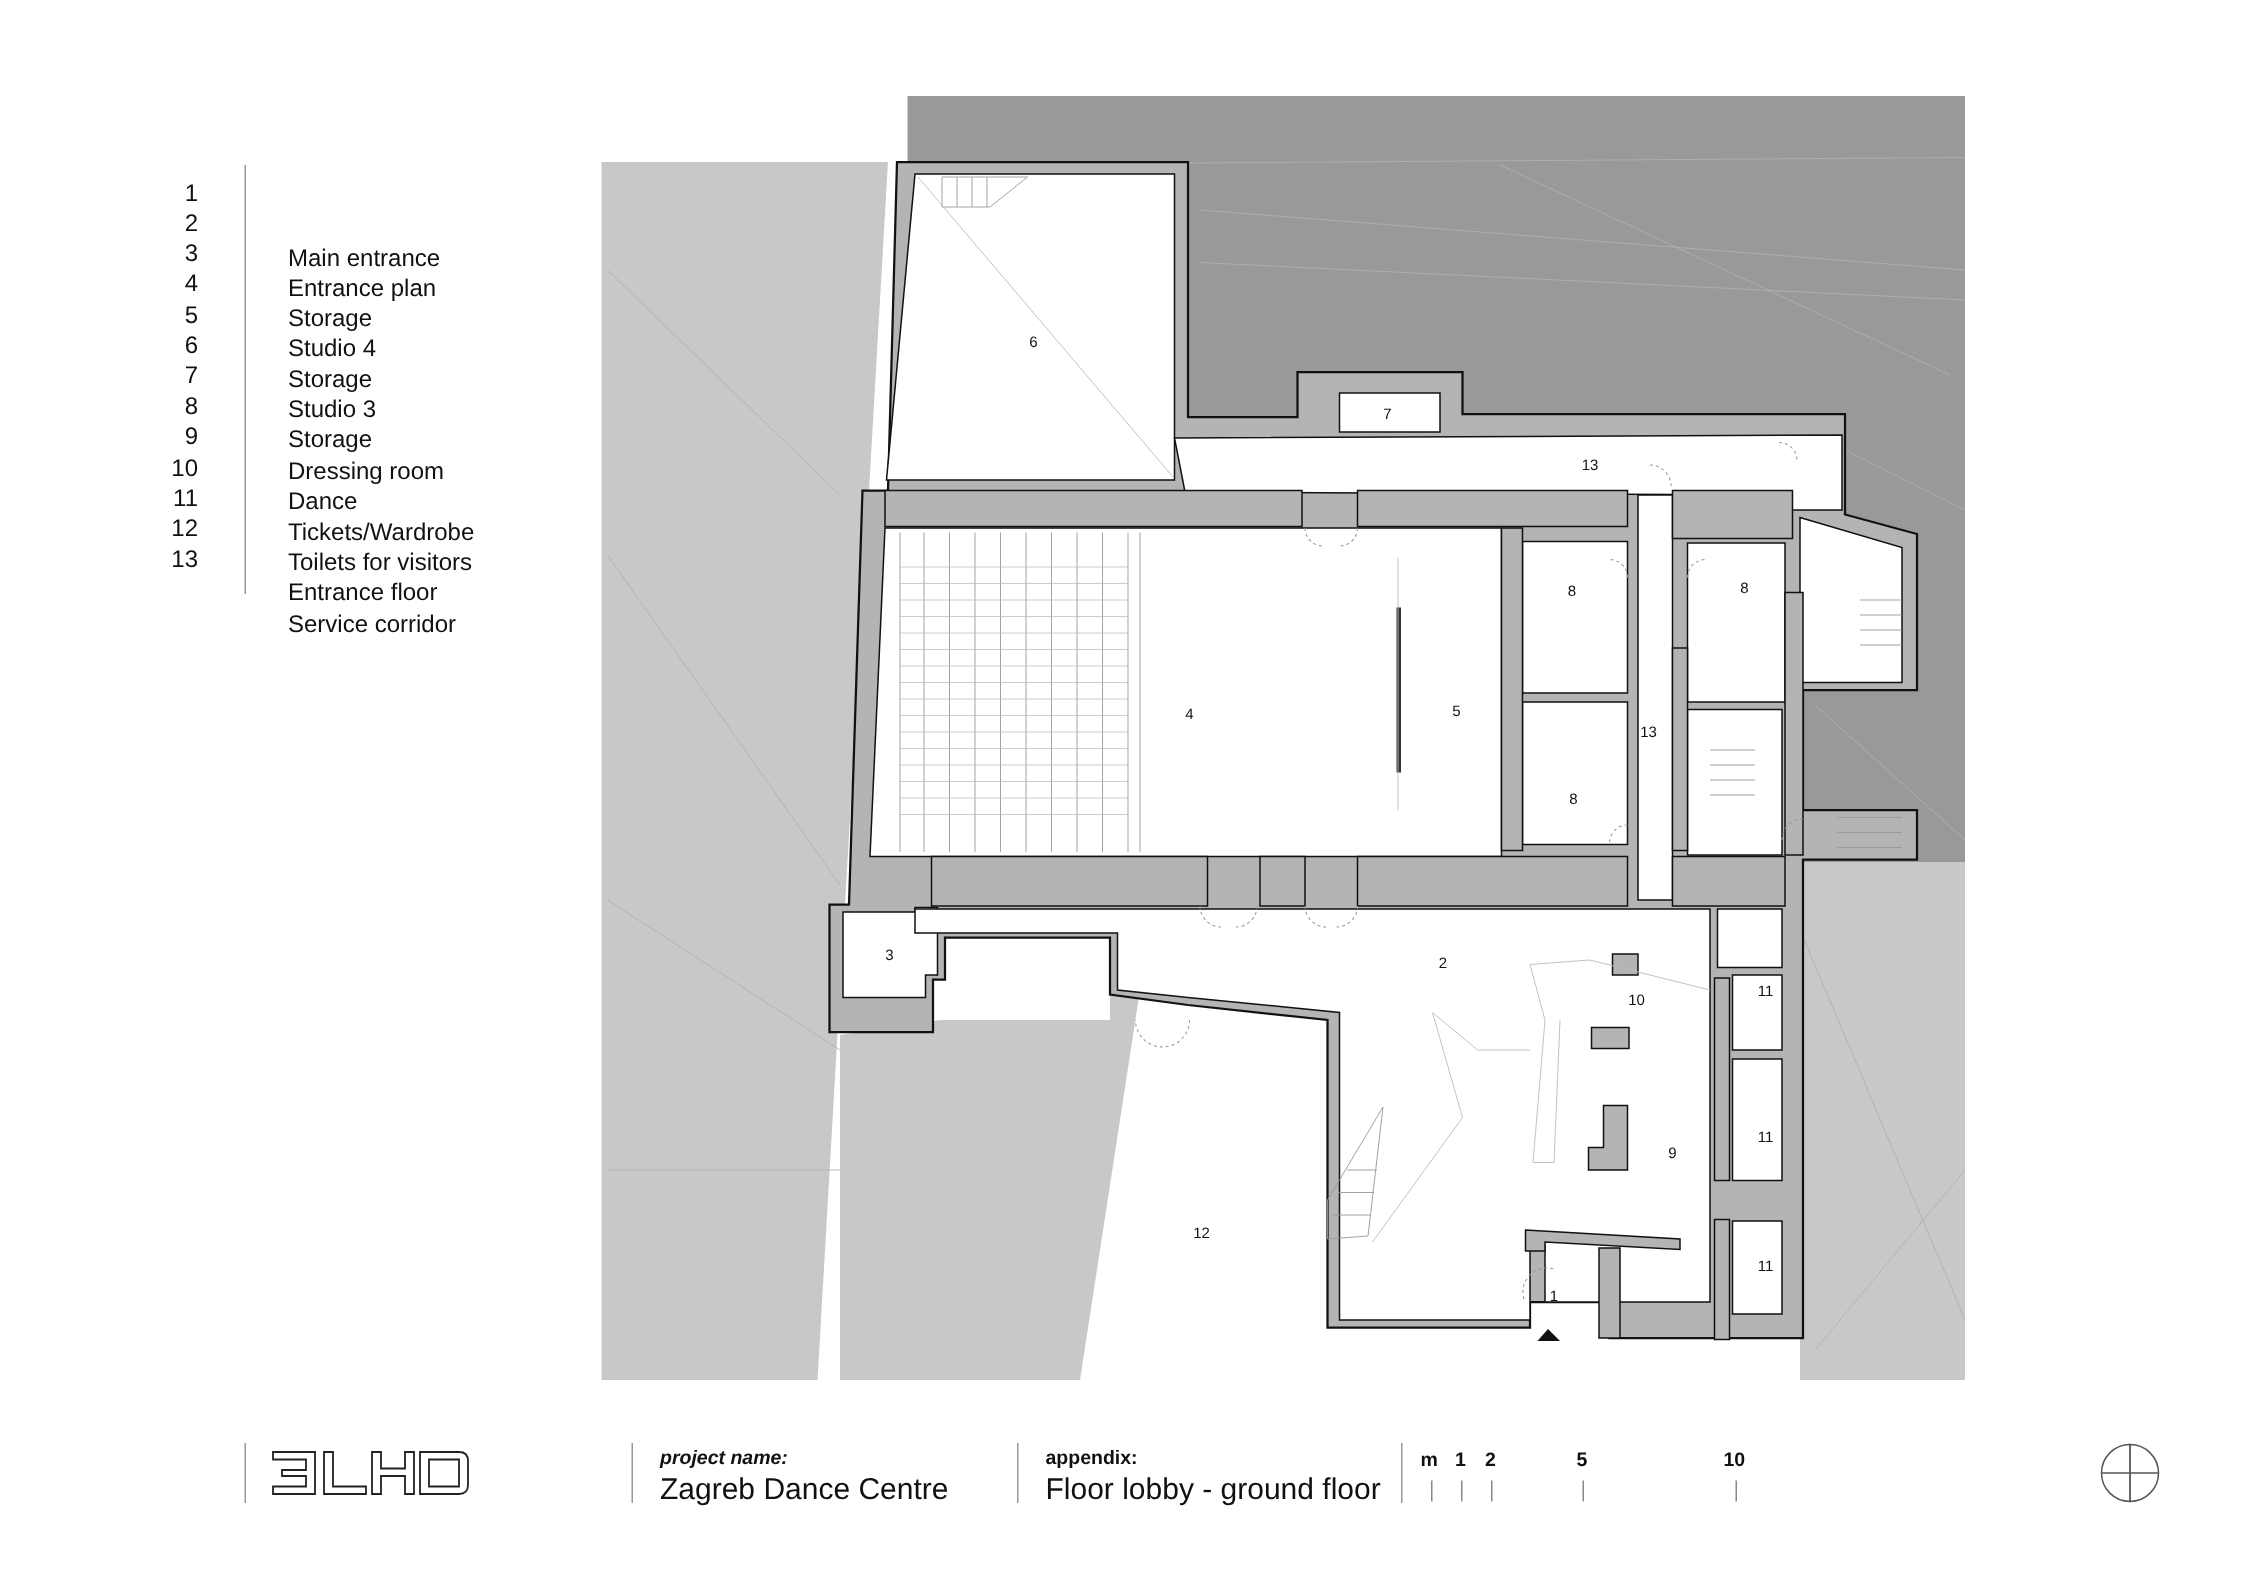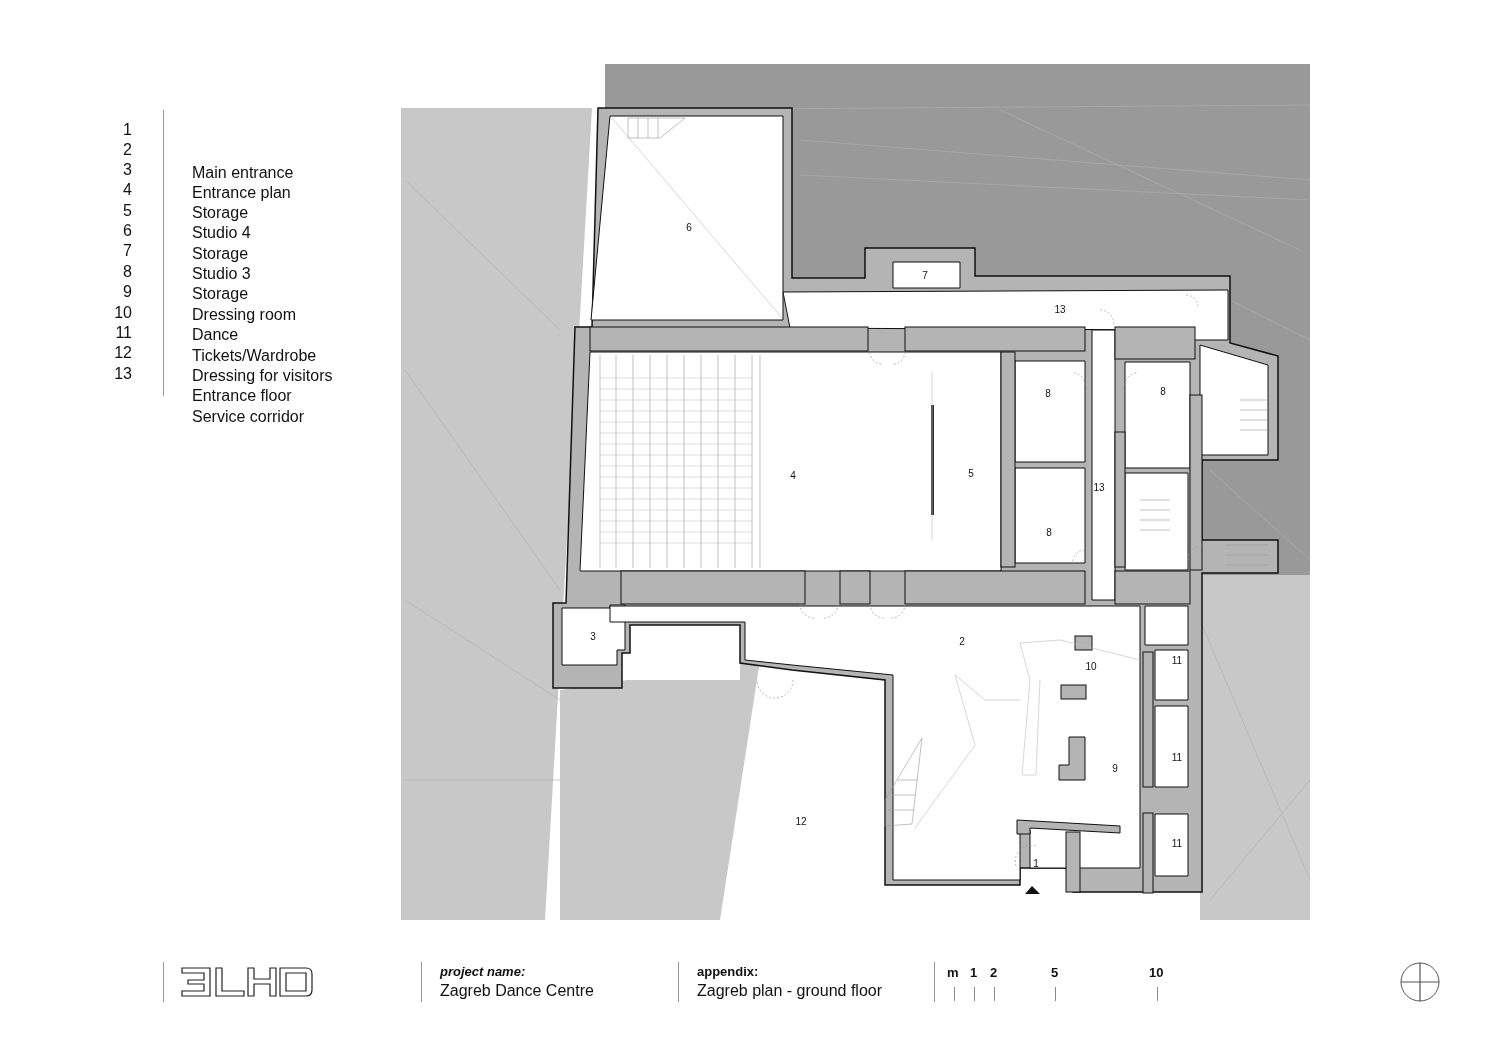--- a/index.html
+++ b/index.html
@@ -7,21 +7,21 @@
          font-family:"Liberation Sans", sans-serif; color:#111; }
   .legend { position:absolute; left:100px; top:110px; }
   .legend-rule { position:absolute; left:163px; top:110px; width:1px; height:286px; background:#999; }
   .legend-row { position:absolute; left:0; height:20px; font-size:16px; line-height:20px; }
   .legend-num { position:absolute; width:32px; text-align:right; }
   .legend-label { position:absolute; left:92px; white-space:nowrap;margin-top:43px; }
   #plan { position:absolute; left:0; top:0; }
   .footer-rule { position:absolute; width:1px; background:#999; }
   .logo { position:absolute; left:180px; top:966px; }
   .field-label { position:absolute; font-size:13px; font-weight:bold; }
-  .field-value { position:absolute; font-size:16px;text-align:center; }
+  .field-value { position:absolute; font-size:20px;text-align:center; }
   .scale-lbl { position:absolute; font-size:13px; font-weight:bold; top:965px; }
   .scale-tick { position:absolute; width:1px; height:14px; top:987px; background:#888; }
   .north { position:absolute; left:1400px; top:962px; }
 </style>
 </head>
 <body>
 
 <div class="legend">
   <div class="legend-row" style="top:10px">
       <span class="legend-num">1</span>
@@ -58,21 +58,21 @@
   <div class="legend-row" style="top:172px">
       <span class="legend-num">9</span>
       <span class="legend-label">Dance</span>
     </div>
   <div class="legend-row" style="top:193px">
       <span class="legend-num">10</span>
       <span class="legend-label">Tickets/Wardrobe</span>
     </div>
   <div class="legend-row" style="top:213px">
       <span class="legend-num">11</span>
-      <span class="legend-label">Dressing for visitors</span>
+      <span class="legend-label">Toilets for visitors</span>
     </div>
   <div class="legend-row" style="top:233px">
       <span class="legend-num">12</span>
       <span class="legend-label">Entrance floor</span>
     </div>
   <div class="legend-row" style="top:254px">
       <span class="legend-num">13</span>
       <span class="legend-label">Service corridor</span>
     </div>
 </div>
@@ -257,21 +257,21 @@
     </g>
   </svg>
 </div>
 
 <div class="footer-rule" style="left:421px; top:962px; height:40px;"></div>
 <div class="field-label" style="left:440px; top:964px;font-style:italic;">project name:</div>
 <div class="field-value" style="left:440px; top:982px;">Zagreb Dance Centre</div>
 
 <div class="footer-rule" style="left:678px; top:962px; height:40px;"></div>
 <div class="field-label" style="left:697px; top:964px;">appendix:</div>
-<div class="field-value" style="left:697px; top:982px;">Zagreb plan - ground floor</div>
+<div class="field-value" style="left:697px; top:982px;">Floor lobby - ground floor</div>
 
 <div class="footer-rule" style="left:934px; top:962px; height:40px;"></div>
 <div>
   <span class="scale-lbl" style="left:947px;">m</span>
   <span class="scale-lbl" style="left:970px;">1</span>
   <span class="scale-lbl" style="left:990px;">2</span>
   <span class="scale-lbl" style="left:1051px;">5</span>
   <span class="scale-lbl" style="left:1149px;">10</span>
   <span class="scale-tick" style="left:954px;"></span>
   <span class="scale-tick" style="left:974px;"></span>

